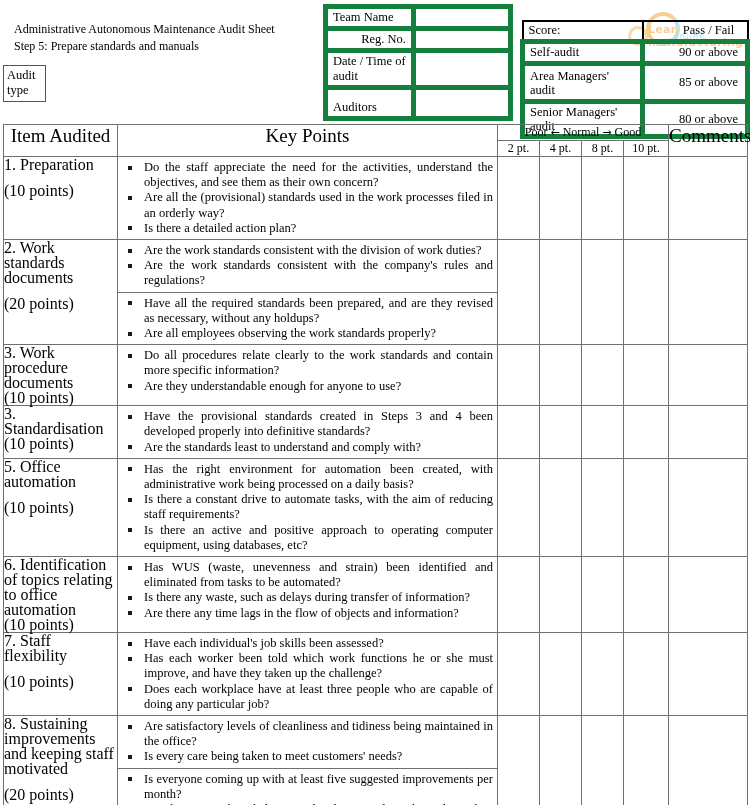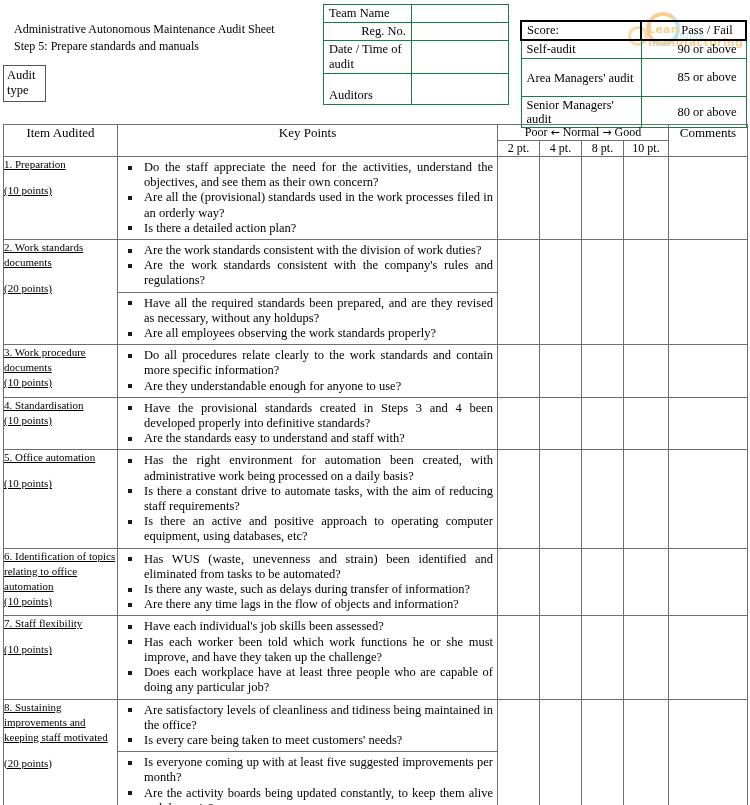--- a/index.html
+++ b/index.html
@@ -47,21 +47,21 @@
   }
 
   
   #header { position: absolute; left: 0; top: 0; width: 750px; height: 110px; z-index: 2; }
 
   .title-block { position: absolute; left: 14px; top: 21px; }
   .title-line { font-size: 12px; line-height: 17px; white-space: nowrap; }
 
   .hdr-table { position: absolute; border-collapse: collapse; }
   .hdr-table td {
-    border: 1px solid #15803d;
+    border: 5px solid #15803d;
     font-size: 12.5px;
     padding: 1px 5px;
     line-height: 15px;
     vertical-align: middle;
   }
 
   
   #audit-type-box {
     position: absolute; left: 3px; top: 65px;
     width: 43px; height: 37px;
@@ -111,34 +111,33 @@
     font-weight: normal;
     vertical-align: top;
   }
   #main-table .col-item   { width: 114px; }
   #main-table .col-key    { width: 380px; }
   #main-table .col-pt     { width: 42px;  }
   #main-table .col-pt-10  { width: 45px;  }
   #main-table .col-com    { width: 79px;  }
 
   thead td, thead th { text-align: center; vertical-align: middle; }
-  .th-item, .th-key, .th-com { font-size: 13px; text-align: center; }
+  .th-item, .th-key, .th-com { font-size: 19px; text-align: center; }
   .scale-bar {
     font-size: 12px; line-height: 15px;
     white-space: nowrap; text-align: center;
     padding: 0 1px;
   }
   .scale-bar .arrow { font-family: "DejaVu Sans", sans-serif; font-size: 11px; }
   .pt-head { font-size: 12px; line-height: 15px; text-align: center; }
 
   td.item-cell {
-    font-size: 11px; line-height: 15px;
+    font-size: 16px; line-height: 15px;
     padding: 3px 4px 3px 6px;
     position: relative;
-    text-decoration: underline;
   }
   .item-name { display: block; }
   .item-points { display: block; }
   .item-cell.spaced .item-points { margin-top: 11px; }
 
   ul.kp {
     list-style: none;
     margin: 0; padding: 3px 4px 3px 4px;
   }
   ul.kp li {
@@ -317,28 +316,28 @@
             </div>
           </td>
           <td class="score-cell"></td>
           <td class="score-cell"></td>
           <td class="score-cell"></td>
           <td class="score-cell"></td>
           <td class="comment-cell"></td>
         </tr>
         <tr style="height: 45px;">
           <td class="item-cell">
-            <span class="item-name">4. Standardisation</span>
+            <span class="item-name">3. Standardisation</span>
             <span class="item-points">(10 points)</span>
           </td>
           <td class="key-cell">
             <div class="kp-group">
               <ul class="kp">
                 <li>Have the provisional standards created in Steps 3 and 4 been developed properly into definitive standards?</li>
-                <li>Are the standards easy to understand and staff with?</li>
+                <li>Are the standards least to understand and comply with?</li>
               </ul>
             </div>
           </td>
           <td class="score-cell"></td>
           <td class="score-cell"></td>
           <td class="score-cell"></td>
           <td class="score-cell"></td>
           <td class="comment-cell"></td>
         </tr>
         <tr style="height: 80px;">

